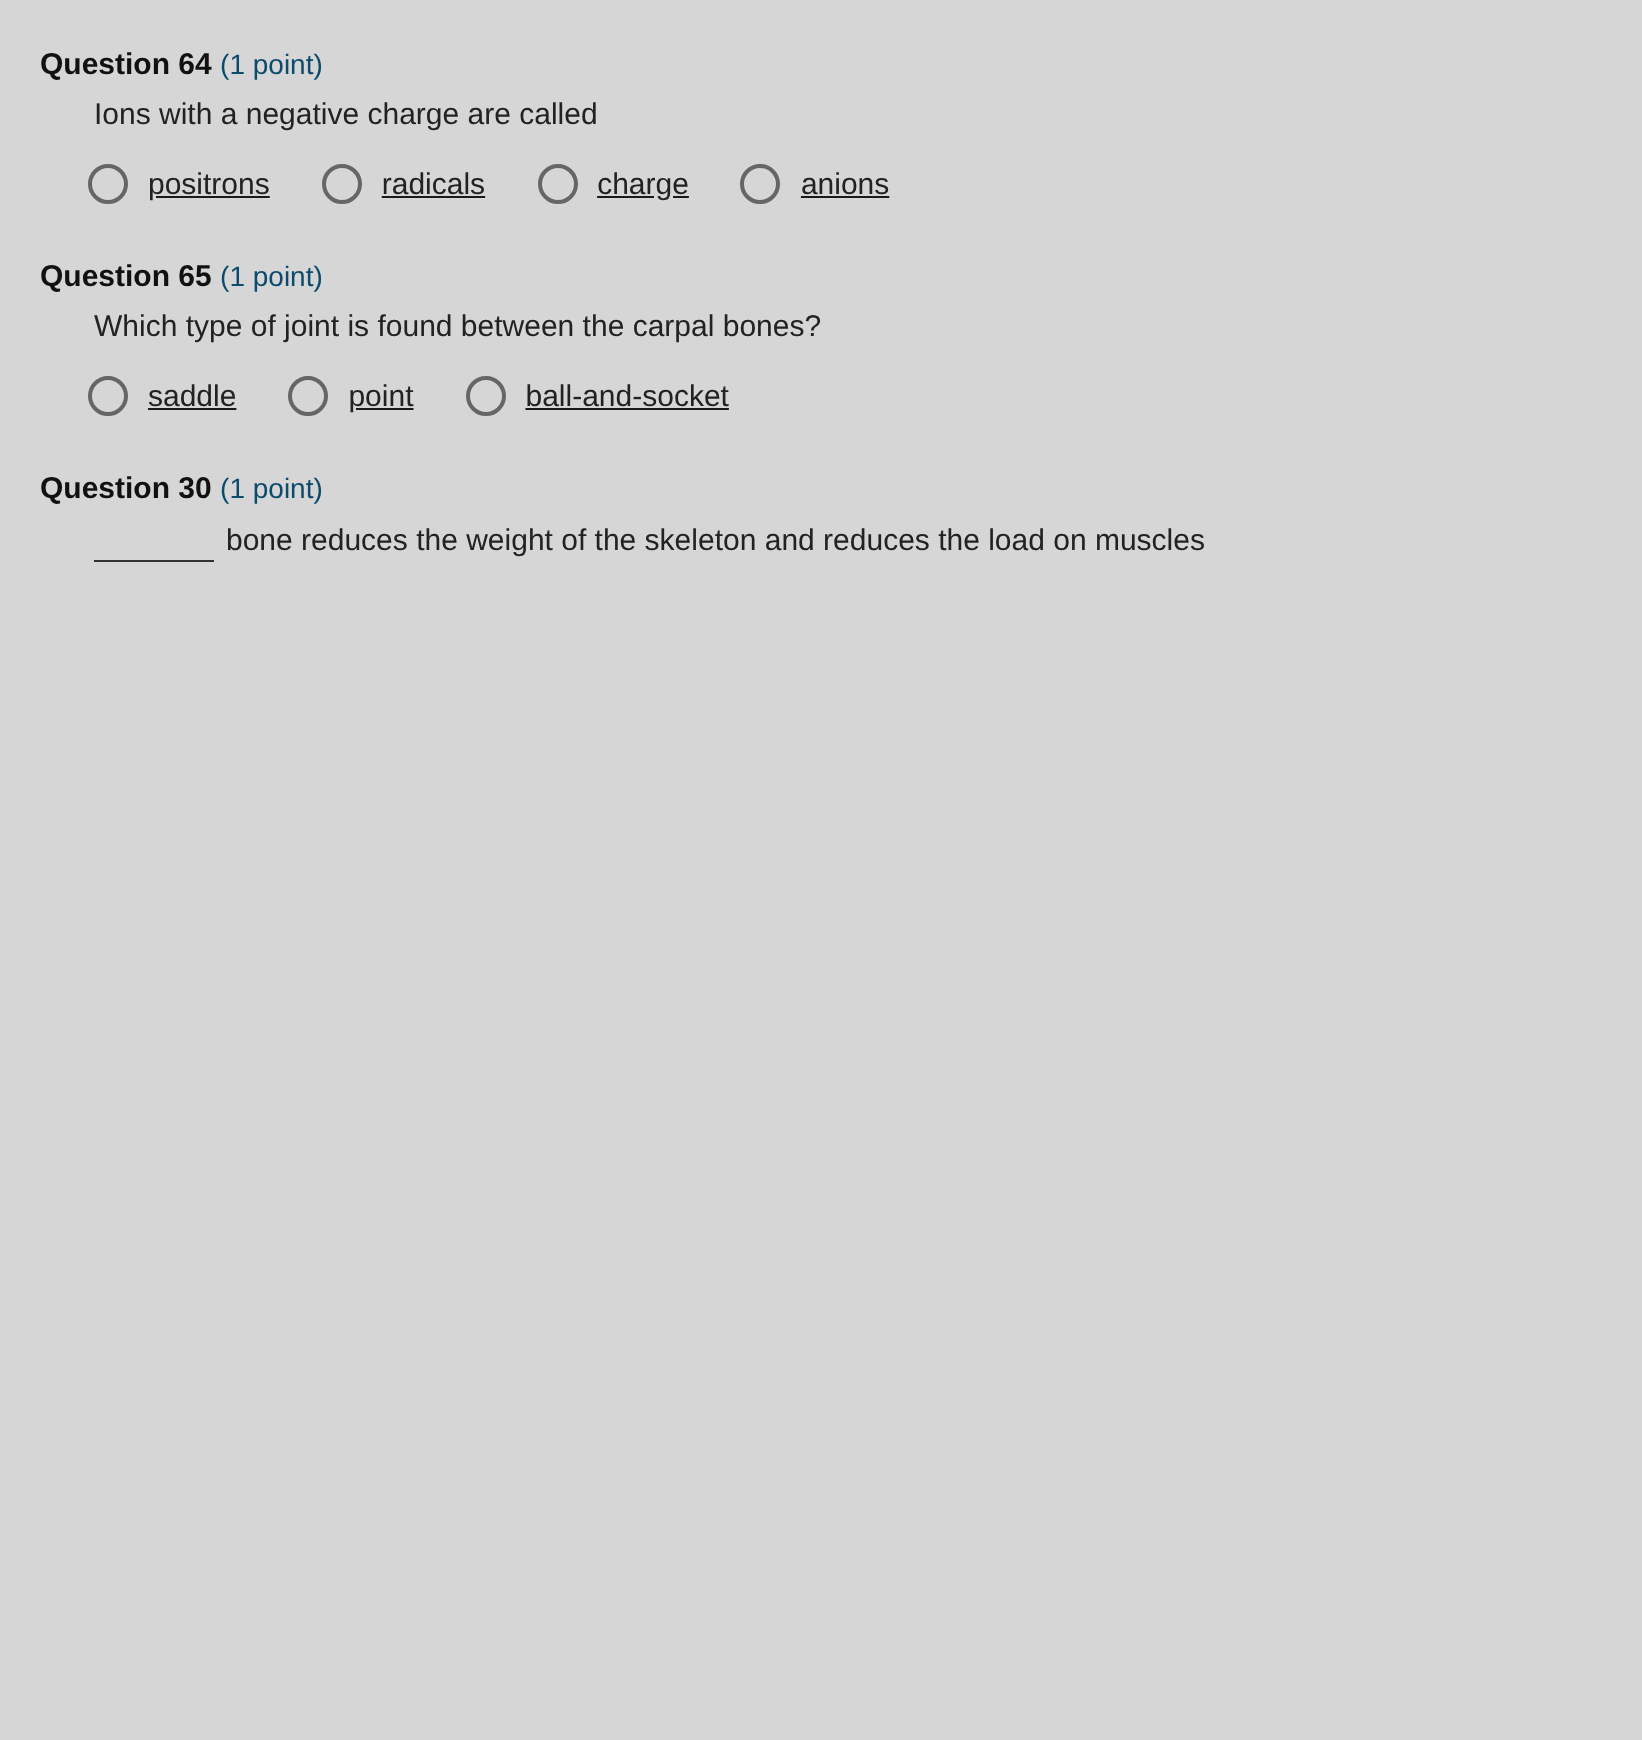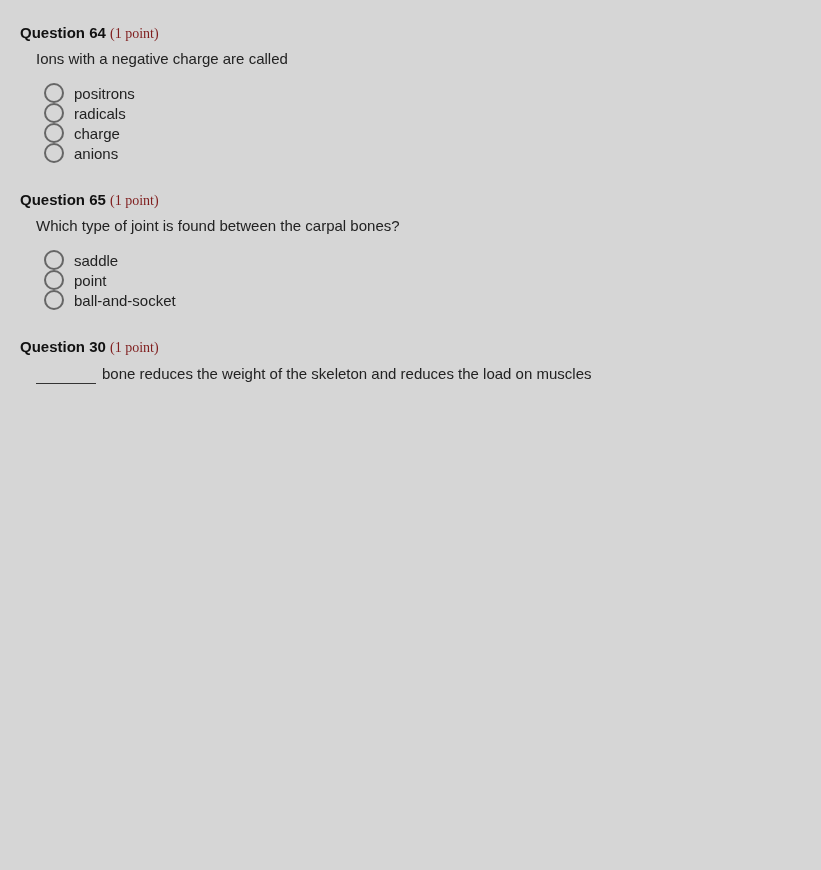--- a/index.html
+++ b/index.html
@@ -24,38 +24,38 @@
     .question-header {
       font-size: 15px;
       font-weight: 700;
       margin-bottom: 6px;
       color: #111;
     }
 
     .question-header .point-label {
       font-weight: 400;
       font-size: 14px;
-      color: #7f1d1d;
-      font-family: Liberation Serif, serif;
+      color: #0c4a6e;
     }
 
     .question-text {
       font-size: 15px;
       color: #222;
-      margin-left: 16px;
+      margin-left: 27px;
       margin-bottom: 14px;
       line-height: 1.4;
     }
 
     .options-list {
       list-style: none;
       margin-left: 24px;
       display: flex;
-      flex-direction: column;
-      gap: 0;
+      flex-direction: row;
+      gap: 26px;
+      text-decoration: underline;
     }
 
     .option-item {
       display: flex;
       align-items: center;
       gap: 10px;
       font-size: 15px;
       color: #222;
       cursor: pointer;
     }

